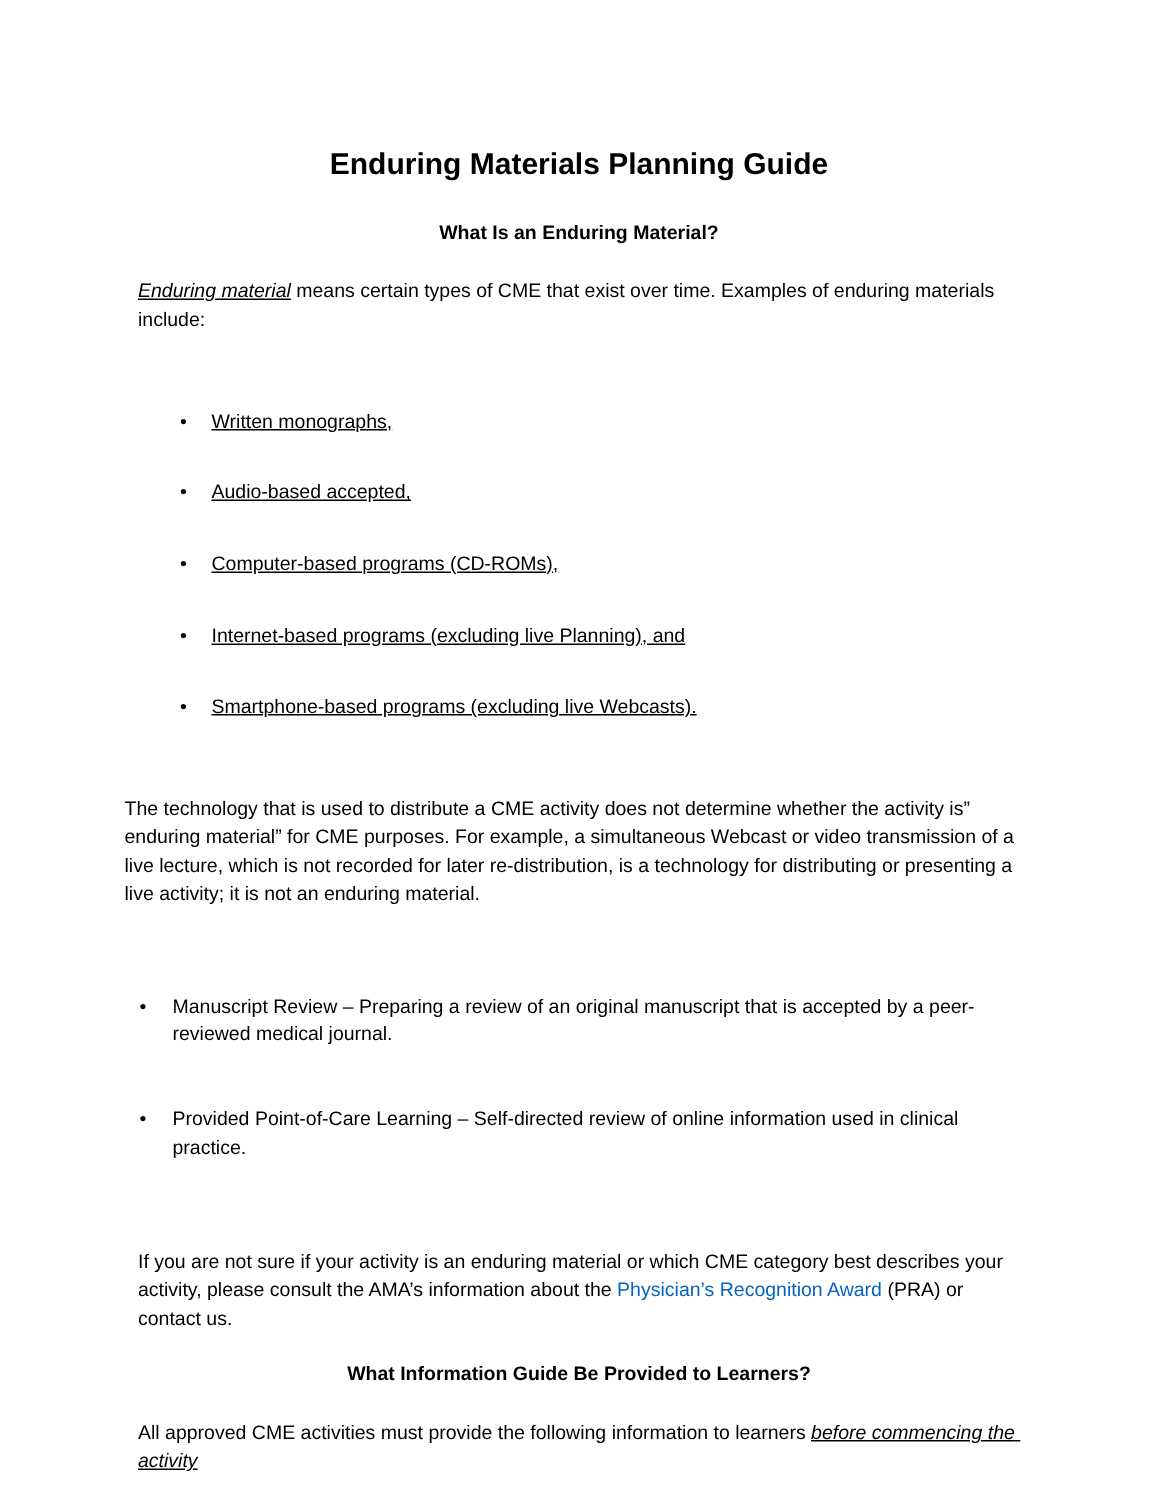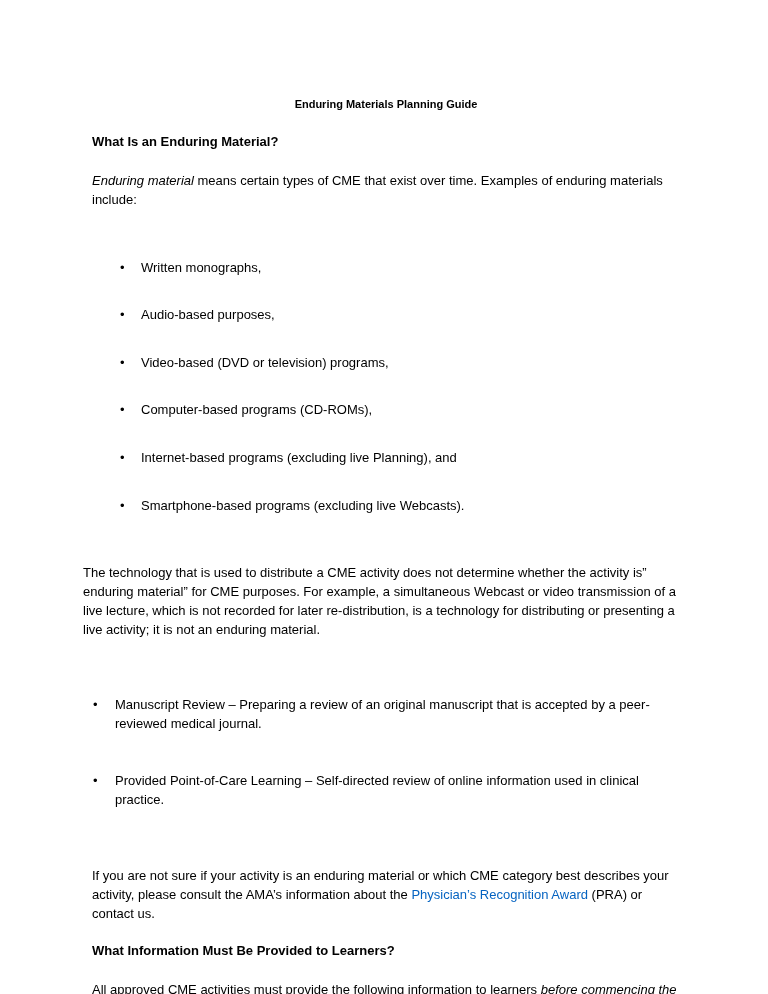--- a/index.html
+++ b/index.html
@@ -8,60 +8,59 @@
     width: 768px;
     min-height: 994px;
     margin: 0 auto;
     background: #ffffff;
     padding: 96px 88px 40px 92px;
     font-family: "Liberation Sans", "DejaVu Sans", sans-serif;
     font-size: 13px;
     line-height: 1.46;
     color: #000000;
   }
-  .title { font-size: 11px; font-weight: bold; text-align: center; margin: 0 0 21px 0; }
-  .h2 { font-size: 13px; font-weight: bold; margin: 14px 0 20px 0; }
+  .title { font-size: 20px; font-weight: bold; text-align: center; margin: 0 0 21px 0; }
+  .h2 { font-size: 13px; font-weight: bold; text-align: center; margin: 14px 0 20px 0; }
   p { margin: 0 0 18px 0; white-space: pre-wrap; }
   .outdent { margin-left: -9px; }
   ul { list-style: none; margin: 0 0 19px 0; padding: 0; white-space: pre-wrap; }
   .list-a { line-height: 1.22; }
-  .list-a li { padding-left: 49px; position: relative; }
+  .list-a li { padding-left: 49px; position: relative; text-decoration: underline; }
   .list-a li::before { content: "\2022"; position: absolute; left: 28px; }
   .list-b { line-height: 1.46; }
   .list-b li { padding-left: 23px; position: relative; }
   .list-b li::before { content: "\2022"; position: absolute; left: 1px; }
   a.doclink { color: #0563C1; cursor: pointer; }
-  em { font-style: italic; }
+  em { font-style: italic; text-decoration: underline; }
 </style>
 </head>
 <body>
 
 <div class="page">
 
   <div class="title">Enduring Materials Planning Guide</div>
 
   <div class="h2">What Is an Enduring Material?</div>
 
   <p><em>Enduring material</em><span> means certain types of CME that exist over time. Examples of enduring materials include:</span></p>
 
   <ul class="list-a">
     <li>Written monographs,</li>
-    <li>Audio-based purposes,</li>
-    <li>Video-based (DVD or television) programs,</li>
+    <li>Audio-based accepted,</li>
     <li>Computer-based programs (CD-ROMs),</li>
     <li>Internet-based programs (excluding live Planning), and</li>
     <li>Smartphone-based programs (excluding live Webcasts).</li>
   </ul>
 
   <p class="outdent">The technology that is used to distribute a CME activity does not determine whether the activity is” enduring material” for CME purposes. For example, a simultaneous Webcast or video transmission of a live lecture, which is not recorded for later re-distribution, is a technology for distributing or presenting a live activity; it is not an enduring material.</p>
 
   <ul class="list-b">
     <li>Manuscript Review – Preparing a review of an original manuscript that is accepted by a peer-reviewed medical journal.</li>
     <li>Provided Point-of-Care Learning – Self-directed review of online information used in clinical practice.</li>
   </ul>
 
   <p><span>If you are not sure if your activity is an enduring material or which CME category best describes your activity, please consult the AMA’s information about the </span><a class="doclink">Physician’s Recognition Award </a><span>(PRA) or contact us.</span></p>
 
-  <div class="h2">What Information Must Be Provided to Learners?</div>
+  <div class="h2">What Information Guide Be Provided to Learners?</div>
 
   <p><span>All approved CME activities must provide the following information to learners </span><em>before commencing the activity</em></p>
 
 </div>
 
 </body></html>

